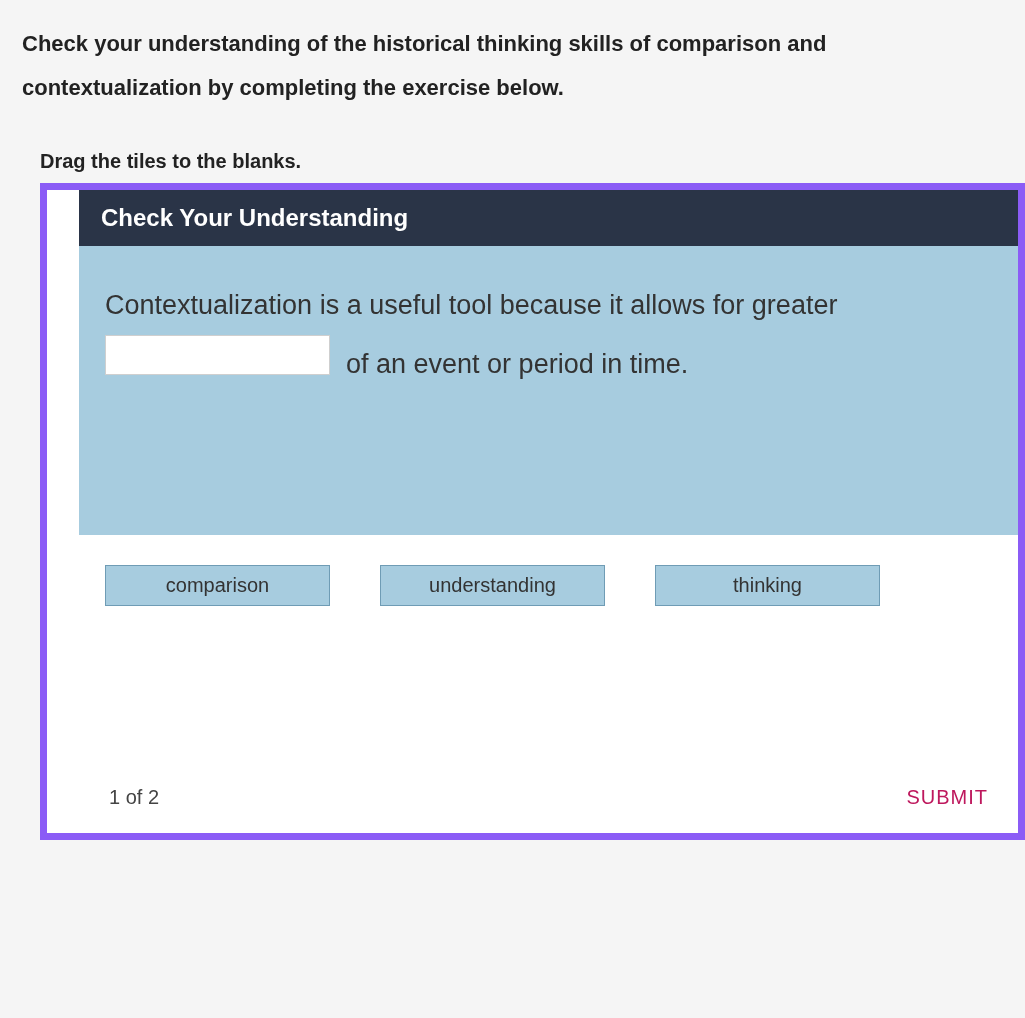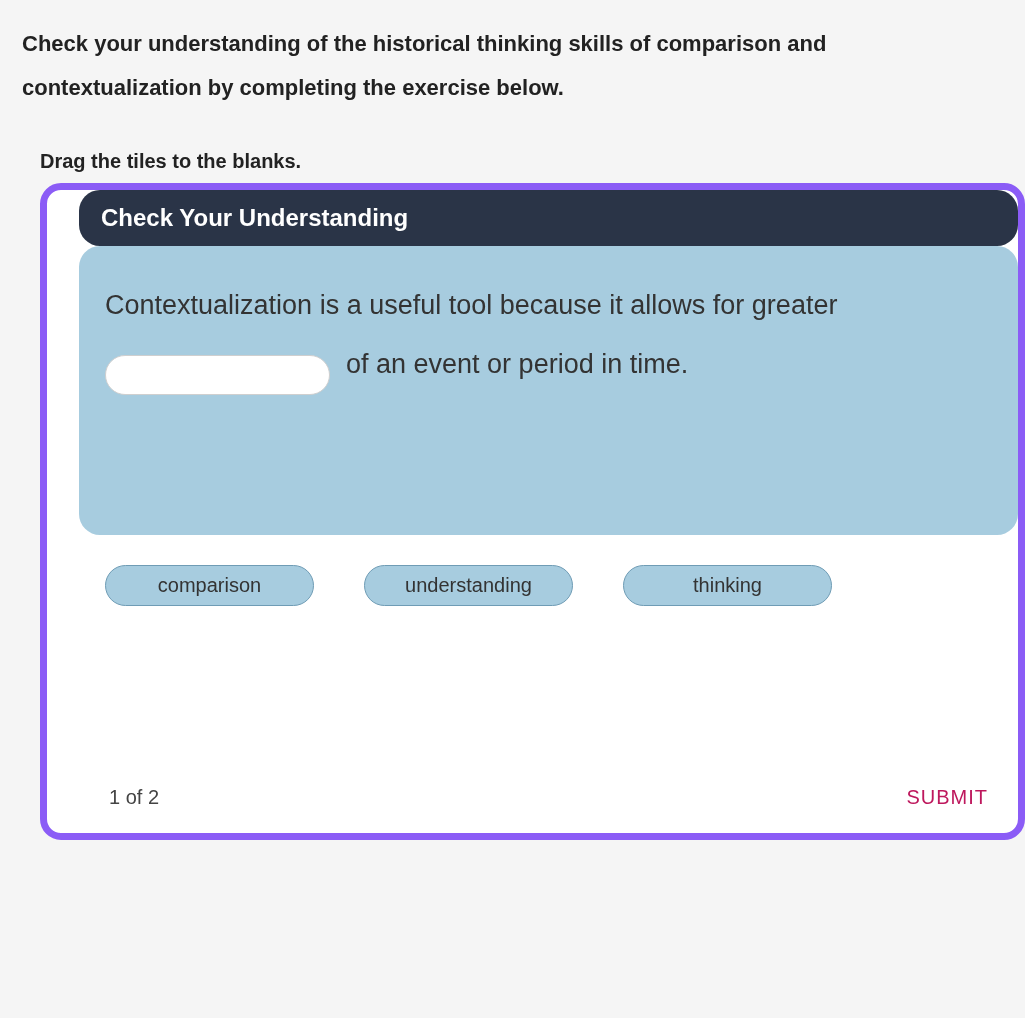--- a/index.html
+++ b/index.html
@@ -1,19 +1,18 @@
 <!DOCTYPE html>
 <html><head>
   <meta charset="utf-8">
   <style>
     * {
       margin: 0;
       padding: 0;
       box-sizing: border-box;
-      border-radius: 21px;
     }
     body {
       font-family: Arial, Helvetica, sans-serif;
       background: #f5f5f5;
       width: 1025px;
       height: 1018px;
       overflow: hidden;
       color: #222;
     }
     .page {
@@ -48,21 +47,21 @@
       background: #a7ccdf;
       padding: 30px 26px 140px 26px;
       font-size: 27px;
       color: #333;
       line-height: 2.2;
       font-weight: 500;
     }
     .question-row {
       display: flex;
       flex-wrap: wrap;
-      align-items: flex-end;
+      align-items: flex-start;
       gap: 8px;
     }
     .blank-slot {
       display: inline-block;
       width: 225px;
       height: 40px;
       background: #ffffff;
       border: 1px solid #cfcfcf;
       vertical-align: middle;
       margin-right: 8px;
@@ -72,21 +71,21 @@
       padding: 30px 26px 30px 26px;
     }
     .tiles-row {
       display: flex;
       gap: 50px;
     }
     .tile {
       background: #a7ccdf;
       border: 1px solid #6f9cb5;
       padding: 8px 0;
-      width: 209px;
+      width: 225px;
       text-align: center;
       font-size: 20px;
       color: #333;
       cursor: move;
       user-select: none;
     }
     .footer-area {
       background: #ffffff;
       padding: 150px 30px 24px 30px;
       display: flex;

